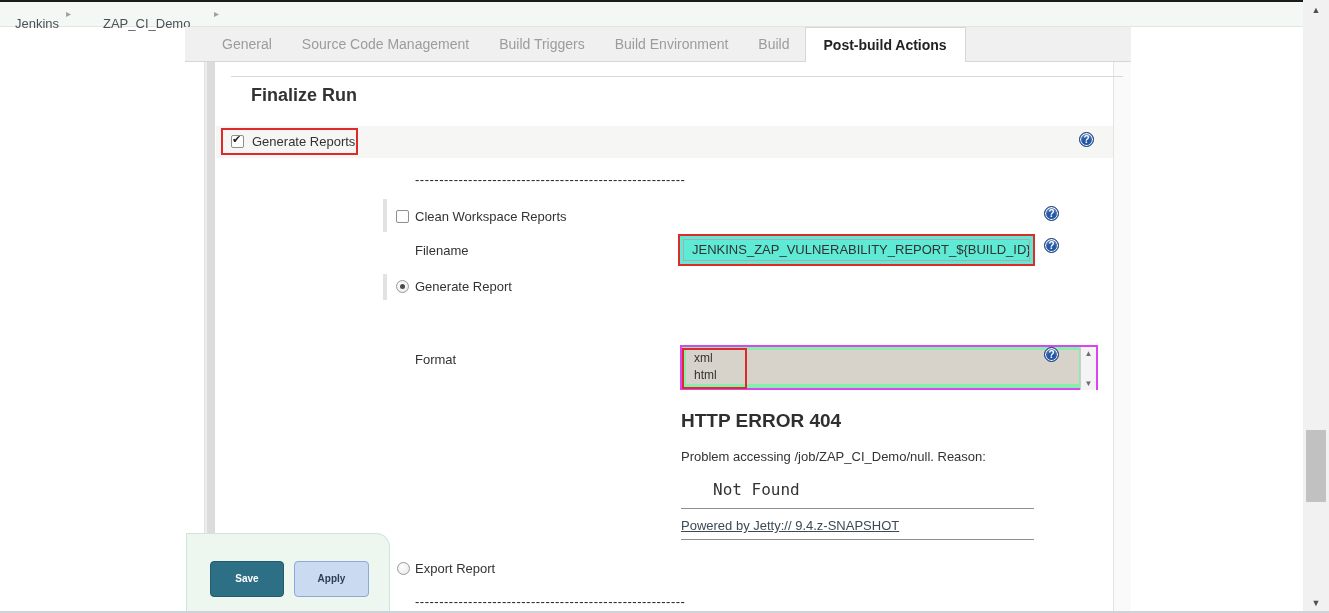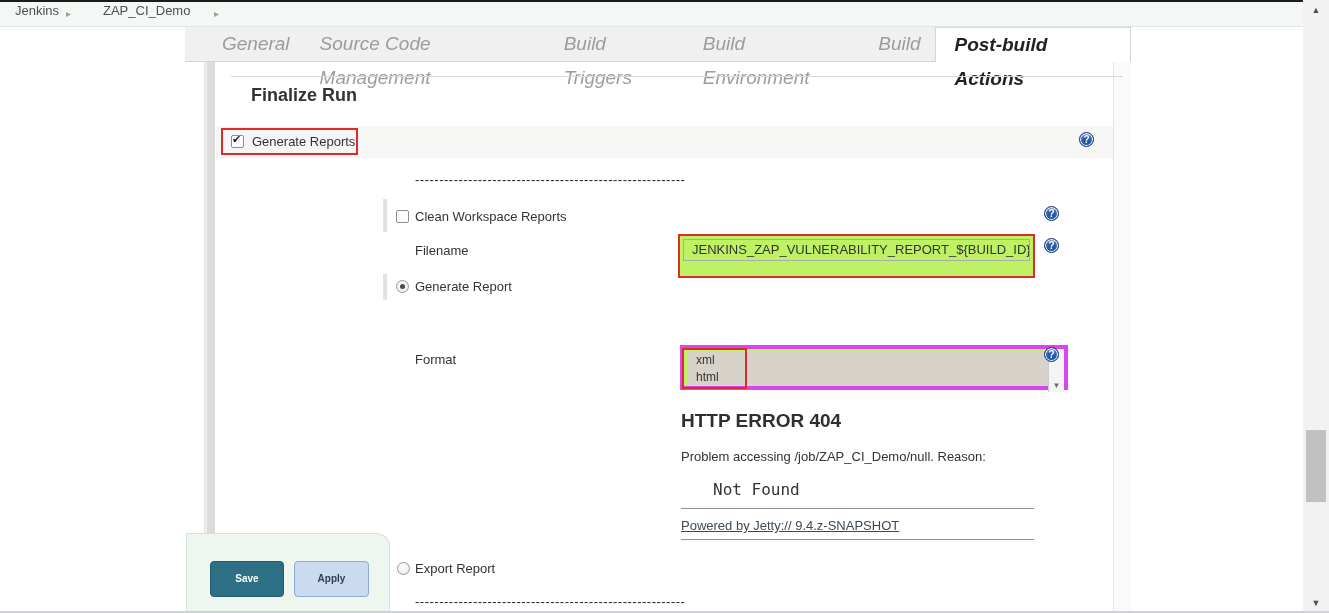--- a/index.html
+++ b/index.html
@@ -7,33 +7,33 @@
     font-family:"Liberation Sans", sans-serif; }
   #screen { position:relative; width:1329px; height:613px; background:#fff; overflow:hidden; }
 
   
   .top-dark { position:absolute; left:0; top:0; width:1303px; height:2px; background:#1b1b1b; }
   .bottom-border { position:absolute; left:0; top:611px; width:1329px; height:2px; background:#cdd3d8; }
 
   
   .breadcrumb-bar { position:absolute; left:0; top:2px; width:1303px; height:25px;
     background:#f4f8f4; border-bottom:1px solid #e1e6e1; }
-  .crumb { position:absolute; top:1px; font-size:13px; color:#4a5258; }
+  .crumb { position:absolute; top:14px; font-size:13px; color:#4a5258; }
   .crumb-arrow { position:absolute; top:6px; font-size:10px; color:#9aa39a; }
 
   
   .page-scrollbar { position:absolute; left:1303px; top:0; width:26px; height:613px; background:#f1f1f1; }
   .sb-arrow { position:absolute; left:0; width:26px; text-align:center; font-size:9px; color:#4f4f4f; }
   .sb-up { top:5px; } .sb-down { top:598px; }
   .sb-thumb { position:absolute; left:3px; top:430px; width:20px; height:72px; background:#c1c1c1; }
 
   
   .tabbar { position:absolute; left:185px; top:27px; width:946px; height:35px;
     background:#f0f0f0; border-bottom:1px solid #d6d6d6; display:flex; align-items:stretch; padding-left:22px; }
-  .tab { font-size:19px; color:#9c9c9c; line-height:34px; padding:0 15px; cursor:default;font-style:italic; }
+  .tab { font-size:14px; color:#9c9c9c; line-height:34px; padding:0 15px; cursor:default; }
   .tab.active { background:#fff; border:1px solid #d6d6d6; border-bottom:none; font-weight:bold;
     color:#222; padding:0 18px; margin-bottom:-1px; }
 
   
   .inner-scrollbar { position:absolute; left:204px; top:62px; width:11px; height:551px;
     background:#eeeeee; border-left:1px solid #e2e2e2; border-right:1px solid #dadada; }
   .inner-thumb { position:absolute; left:2px; top:0; width:7px; height:551px; background:#dcdcdc; }
 
   
   .content-right-strip { position:absolute; left:1113px; top:62px; width:18px; height:551px;
@@ -58,28 +58,28 @@
   .vbar { position:absolute; width:4px; background:#e2e2e2; }
 
   .help-icon { position:absolute; width:15px; height:15px; border-radius:50%;
     background:#2458a6; border:1px solid #1b3f79;
     box-shadow: inset 0 0 0 1px #fff, inset 0 2px 3px rgba(255,255,255,.45);
     color:#fff; font-size:10px; font-weight:bold; text-align:center; line-height:14px; cursor:pointer; }
 
   .separator { position:absolute; left:415px; font-size:13px; color:#222; letter-spacing:0.5px; white-space:nowrap; }
 
   
-  .red-box2 { left:678px; top:234px; width:357px; height:44px; background:#bef264; }
+  .red-box2 { left:678px; top:234px; width:357px; height:32px; background:#5eead4; }
   .text-input { position:absolute; left:3px; top:3px; width:347px; height:22px;
     border:1px solid #ababab; font-size:13px; color:#333; padding:2px 0 0 8px;
     font-family:"Liberation Sans", sans-serif; white-space:nowrap; overflow:hidden; }
 
   
-  .listbox { position:absolute; left:680px; top:345px; width:388px; height:45px;
-    border:4px solid #d946ef; background:#bef264; }
+  .listbox { position:absolute; left:680px; top:345px; width:418px; height:45px;
+    border:2px solid #d946ef; background:#86efac; }
   .listbox-options { position:absolute; left:0; top:3px; right:17px; }
   .list-option { height:17px; background:#d7d3ca; font-size:12px; color:#333;
     padding-left:8px; line-height:16px; margin-left:4px; }
   .listbox-scroll { position:absolute; right:0; top:0; width:16px; height:43px;
     background:#f4f4f4; border-left:1px solid #cccccc; }
   .lb-arrow { position:absolute; left:0; width:15px; text-align:center; font-size:8px; color:#6d6d6d; }
   .lb-up { top:2px; } .lb-down { top:32px; }
   .red-box3 { left:682px; top:348px; width:65px; height:41px; }
 
   

